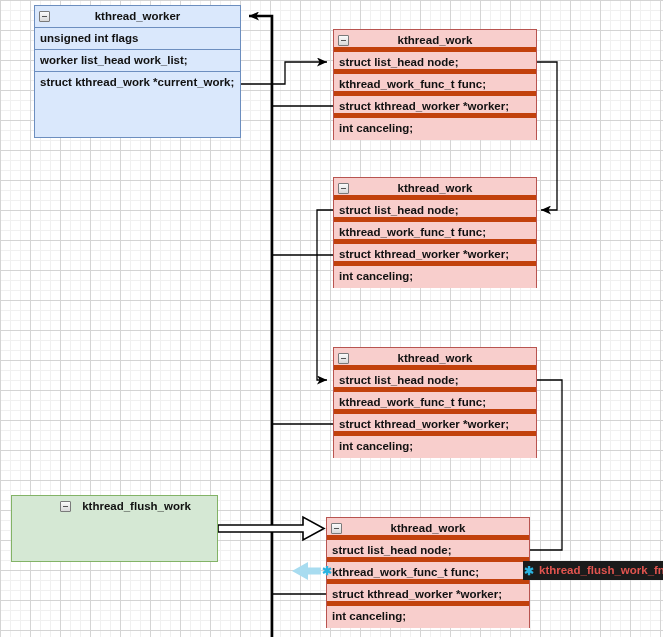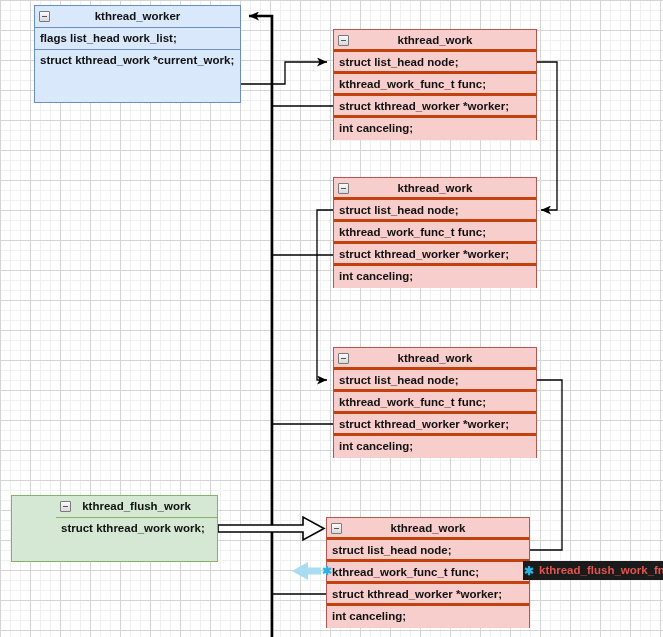--- a/index.html
+++ b/index.html
@@ -50,21 +50,21 @@
   }
   .uml .hdr .title{display:block;}
 
   
   .uml.blue{border-color:#6c8ebf;background:#dae8fc;}
   .uml.blue .row{border-bottom:1px solid #6c8ebf;background:#dae8fc;}
   .uml.blue .row:last-child{border-bottom:none;}
 
   
   .uml.red{border-color:#b85450;background:#f8cecc;}
-  .uml.red .row{border-bottom:3px solid #c2410c;background:#f8cecc;}
+  .uml.red .row{border-bottom:5px solid #c2410c;background:#f8cecc;}
   .uml.red .row:last-child{border-bottom:none;}
 
   
   .uml.green{border-color:#82b366;background:#d5e8d4;padding-left:44px;}
   .uml.green .row{border-bottom:1px solid #82b366;background:#d5e8d4;}
   .uml.green .row:last-child{border-bottom:none;}
 
   
   .collapse{
     position:absolute;left:4px;top:5px;
@@ -154,26 +154,27 @@
 
     <g>
       <path d="M218,525 L303,525 L303,517 L324,528.5 L303,540 L303,532 L218,532 z" fill="#ffffff" stroke="#000" stroke-width="1.6" stroke-linejoin="miter"></path>
     </g>
 
     <g>
       <path d="M321,567.5 L308,567.5 L308,562 L292,571 L308,580 L308,574.5 L321,574.5 z" fill="#a8dcf0"></path>
     </g>
   </svg>
 
-  <div class="uml blue" style="left:34px;top:5px;width:207px;height:98px;">
+  <div class="uml blue" style="left:34px;top:5px;width:207px;height:133px;">
     <div class="row hdr">
       <span class="collapse"></span>
       <span class="title">kthread_worker</span>
     </div>
-    <div class="row">flags list_head work_list;</div>
+    <div class="row">unsigned int flags</div>
+    <div class="row">worker list_head work_list;</div>
     <div class="row">struct kthread_work *current_work;</div>
   </div>
 
   <div class="uml red" style="left:333px;top:29px;width:204px;height:111px;">
     <div class="row hdr">
       <span class="collapse"></span>
       <span class="title">kthread_work</span>
     </div>
     <div class="row">struct list_head node;</div>
     <div class="row">kthread_work_func_t func;</div>
@@ -212,21 +213,20 @@
     <div class="row">kthread_work_func_t func;</div>
     <div class="row">struct kthread_worker *worker;</div>
     <div class="row">int canceling;</div>
   </div>
 
   <div class="uml green" style="left:11px;top:495px;width:207px;height:67px;">
     <div class="row hdr">
       <span class="collapse"></span>
       <span class="title">kthread_flush_work</span>
     </div>
-    <div class="row">struct kthread_work work;</div>
   </div>
 
   <span class="star" style="left:322px;top:566px;">✱</span>
 
   <div class="tip" style="left:523px;top:561px;width:140px;">
     <span class="star" style="left:1px;top:5px;">✱</span>
     <span style="margin-left:9px;">kthread_flush_work_fn</span>
   </div>
 
 </div>

